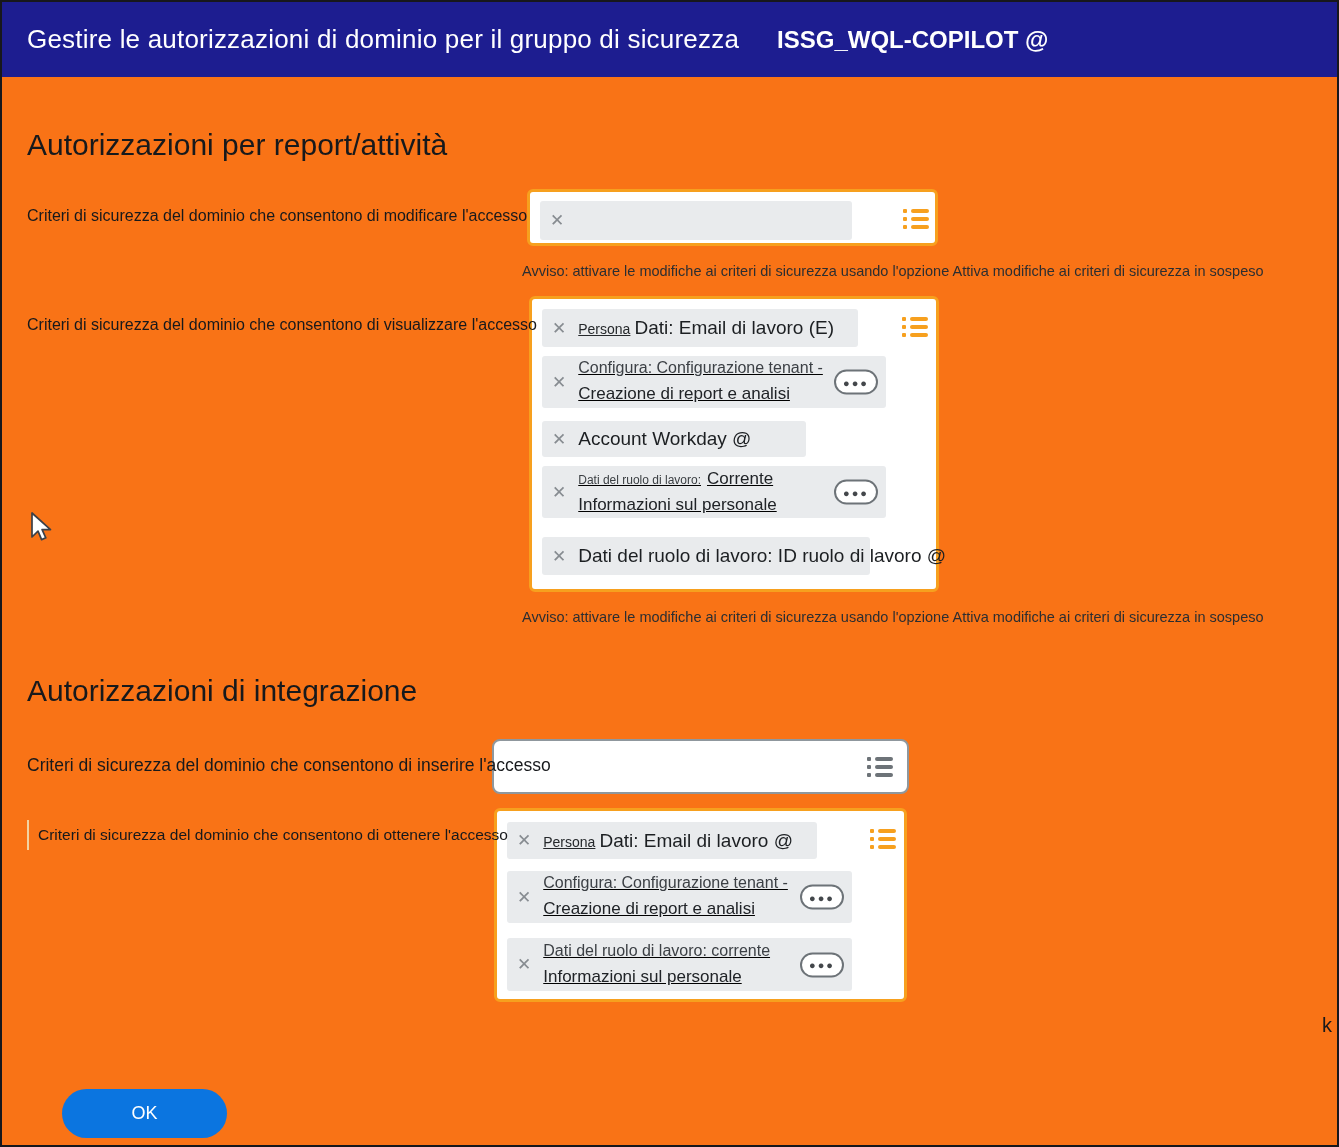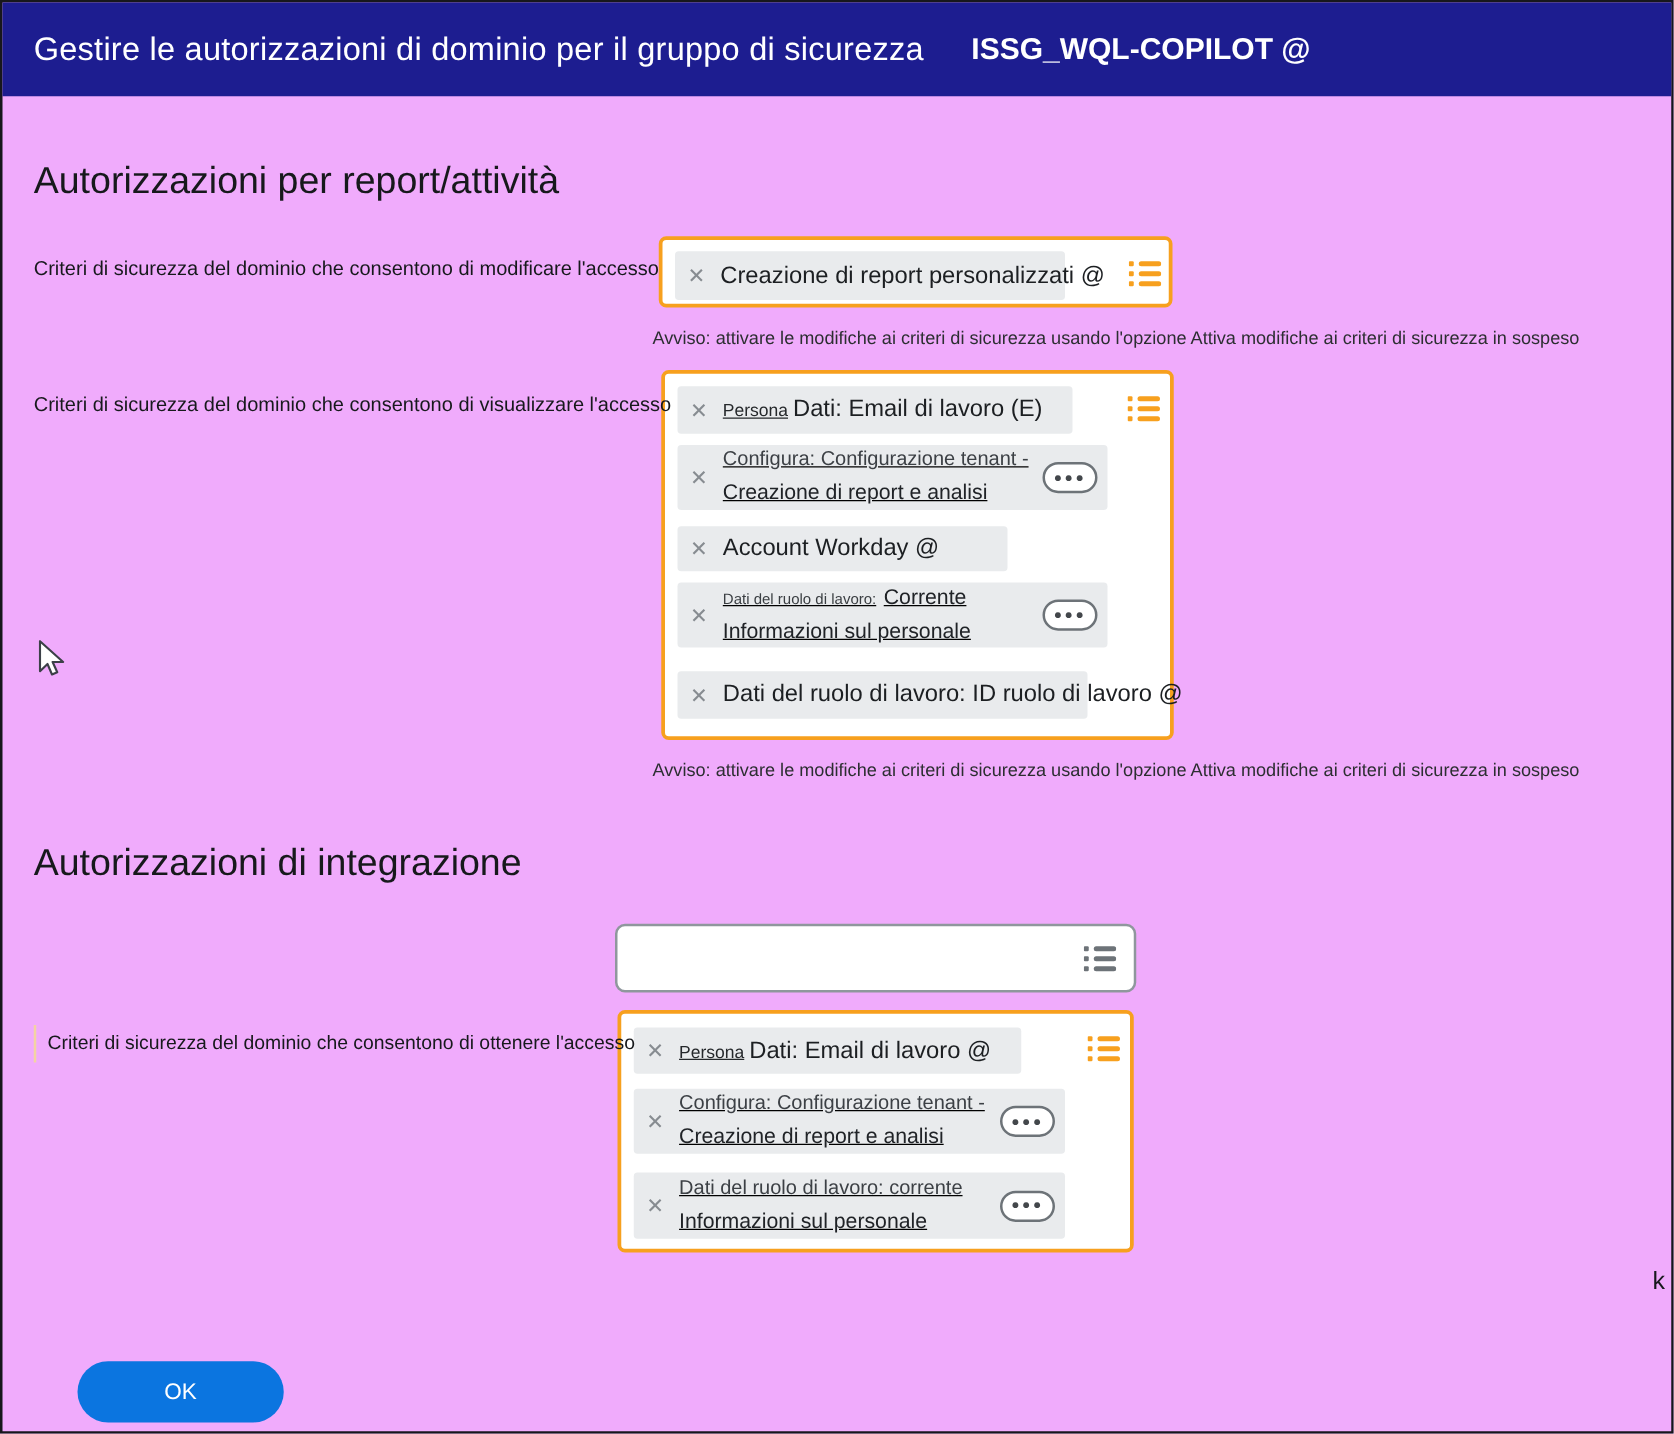--- a/index.html
+++ b/index.html
@@ -1,18 +1,18 @@
 <!DOCTYPE html>
 <html><head>
 <meta charset="utf-8">
 <style>
   * { margin:0; padding:0; box-sizing:border-box; }
   html,body { width:1339px; height:1147px; overflow:hidden; background:#fff;
     font-family:"Liberation Sans", sans-serif; }
-  #app { position:relative; width:1339px; height:1147px; background:#f0abfc;
+  #app { position:relative; width:1339px; height:1147px; background:#f97316;
     border:2px solid #17171c; }
 
   .hdr { position:absolute; left:0; top:0; width:100%; height:75px;
     background:#1d1d90; display:flex; align-items:center; padding-left:25px; }
   .hdr-title { color:#fff; font-size:26px; letter-spacing:.2px; white-space:nowrap; }
   .hdr-group { color:#fff; font-size:24px; font-weight:700; margin-left:38px; white-space:nowrap; }
 
   .section-h { position:absolute; font-size:30px; color:#17191c; white-space:nowrap; z-index:3; }
   .fld-label { position:absolute; font-size:16px; color:#17191c; white-space:nowrap; z-index:3; pointer-events:none; }
   .warn { position:absolute; font-size:14.5px; color:#2c2e31; white-space:nowrap; z-index:2; }
@@ -56,21 +56,20 @@
     <span class="hdr-title">Gestire le autorizzazioni di dominio per il gruppo di sicurezza</span>
     <span class="hdr-group">ISSG_WQL-COPILOT @</span>
   </div>
 
   <div class="section-h" style="left:25px; top:126px;">Autorizzazioni per report/attività</div>
 
   <div class="fld-label" style="left:25px; top:205px;">Criteri di sicurezza del dominio che consentono di modificare l'accesso</div>
   <div class="obox" style="left:525px; top:187px; width:411px; height:57px;">
     <div class="chip" style="left:10px; top:9px; height:39px; width:312px;">
       <span class="x">✕</span>
-      <span class="chip-main">Creazione di report personalizzati @</span>
     </div>
     <span class="licon" style="right:6px; top:15px;">
       <svg width="26" height="24" viewBox="0 0 26 24">
           <g fill="#f7a01e">
         <rect x="0" y="2" width="4" height="4" rx="1"></rect>
             <rect x="8" y="2" width="18" height="4" rx="2"></rect>
         <rect x="0" y="10" width="4" height="4" rx="1"></rect>
             <rect x="8" y="10" width="18" height="4" rx="2"></rect>
         <rect x="0" y="18" width="4" height="4" rx="1"></rect>
             <rect x="8" y="18" width="18" height="4" rx="2"></rect>
@@ -134,20 +133,21 @@
         <rect x="0" y="2" width="4" height="4" rx="1"></rect>
             <rect x="8" y="2" width="18" height="4" rx="2"></rect>
         <rect x="0" y="10" width="4" height="4" rx="1"></rect>
             <rect x="8" y="10" width="18" height="4" rx="2"></rect>
         <rect x="0" y="18" width="4" height="4" rx="1"></rect>
             <rect x="8" y="18" width="18" height="4" rx="2"></rect>
       </g>
         </svg>
     </span>
   </div>
+  <div class="fld-label" style="left:25px; top:753px; font-size:17.5px;">Criteri di sicurezza del dominio che consentono di inserire l'accesso</div>
 
   <div class="artifact-line" style="left:25px; top:818px; height:30px;"></div>
   <div class="fld-label" style="left:36px; top:824px; font-size:15.5px;">Criteri di sicurezza del dominio che consentono di ottenere l'accesso</div>
   <div class="obox" style="left:492px; top:806px; width:413px; height:194px;">
     <div class="chip" style="left:10px; top:11px; height:37px; width:310px;">
       <span class="x">✕</span>
       <span><span class="chip-prefix">Persona</span><span class="chip-main">Dati: Email di lavoro @</span></span>
     </div>
     <span class="licon" style="right:8px; top:16px;">
       <svg width="26" height="24" viewBox="0 0 26 24">

